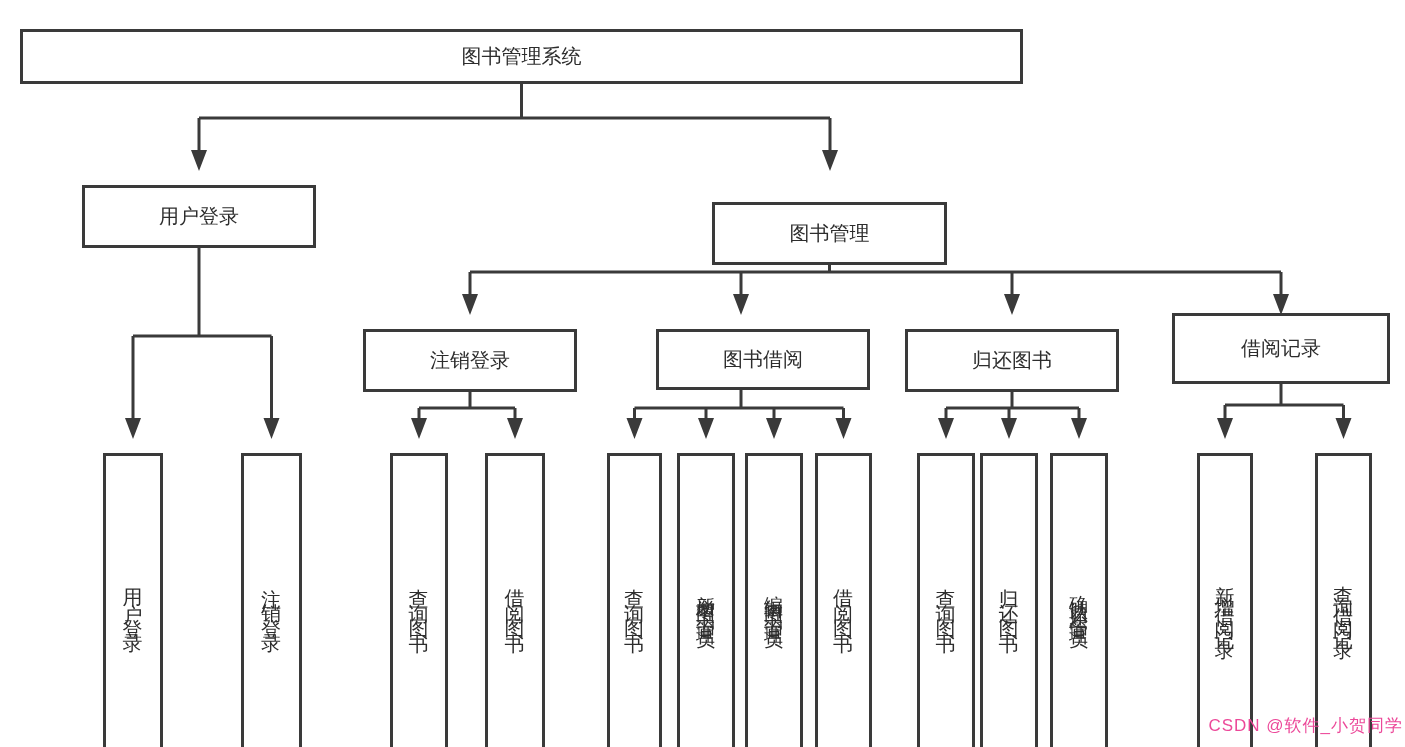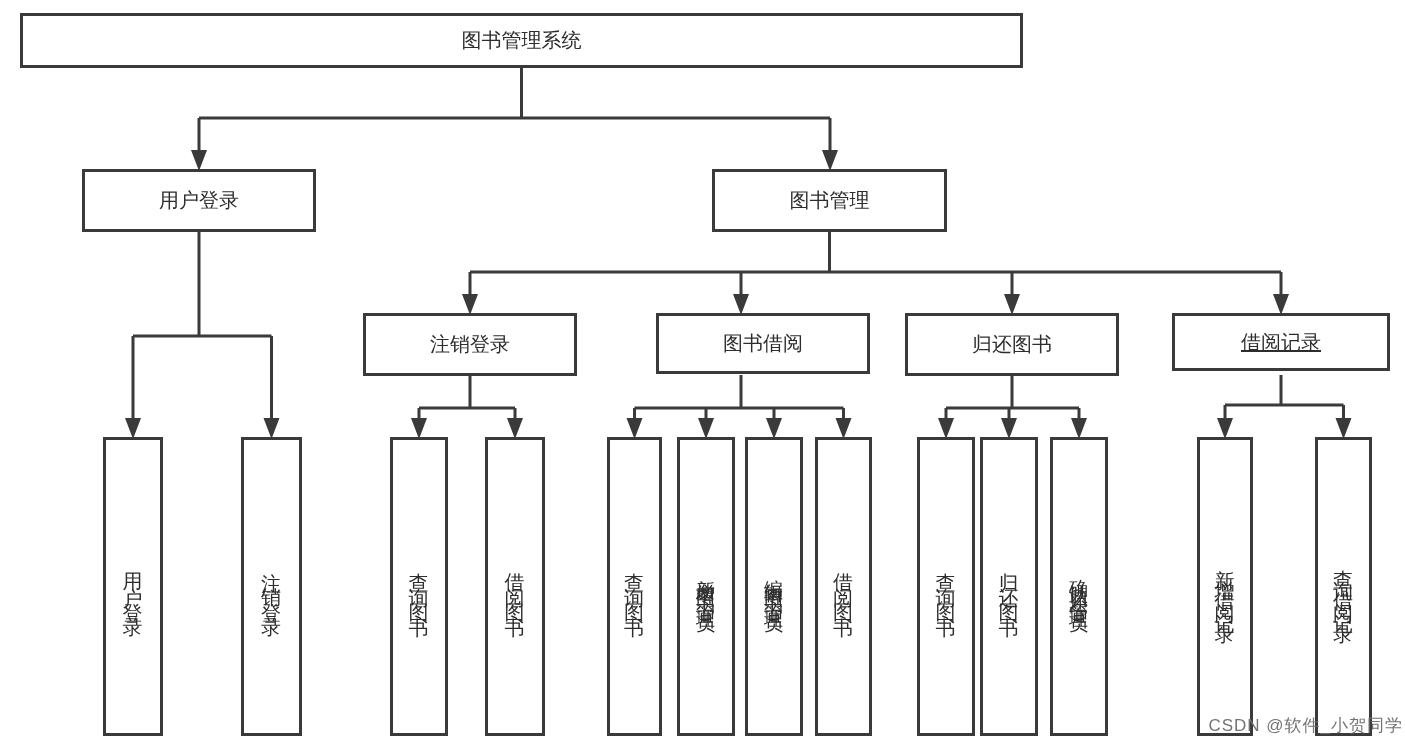--- a/index.html
+++ b/index.html
@@ -16,37 +16,38 @@
     box-sizing:border-box;
     background:#ffffff;
     border:3px solid #3a3a3a;
     display:flex;
     align-items:center;
     justify-content:center;
     color:#2d2d2d;
     font-size:20px;
     z-index:2;
     white-space:nowrap;
+    margin-top:16px;
   }
   .leaf{
     writing-mode:vertical-rl;
     text-orientation:mixed;
     line-height:1;
   }
   .ls-4{letter-spacing:15px;}
   .ls-6{letter-spacing:11px;}
   .ls-10{letter-spacing:5px;font-size:19px;}
   .watermark{
     position:absolute;
     right:2px;
     top:714px;
     z-index:5;
     font-size:17px;
     letter-spacing:1px;
-    color:#737373;
+    color:#ec4899;
     z-index:6;
   }
 </style>
 </head>
 <body>
 
 <div class="stage">
 
   <svg class="connectors" width="1405" height="747" viewBox="0 0 1405 747" aria-hidden="true">
 
@@ -66,26 +67,26 @@
              M626.5 418 H642.5 L634.5 439 Z  M698 418 H714 L706 439 Z
              M766 418 H782 L774 439 Z  M835.5 418 H851.5 L843.5 439 Z
              M938 418 H954 L946 439 Z  M1001 418 H1017 L1009 439 Z
              M1071 418 H1087 L1079 439 Z  M1217 418 H1233 L1225 439 Z
              M1335.5 418 H1351.5 L1343.5 439 Z" fill="#3a3a3a" stroke="none"></path>
   </svg>
 
   <div class="node" style="left:20px;top:13px;width:1003px;height:55px;">图书管理系统</div>
 
   <div class="node" style="left:82px;top:169px;width:234px;height:63px;">用户登录</div>
-  <div class="node" style="left:712px;top:169px;width:235px;height:63px;">图书管理</div>
+  <div class="node" style="left:712px;top:186px;width:235px;height:63px;">图书管理</div>
 
   <div class="node" style="left:363px;top:313px;width:214px;height:63px;">注销登录</div>
   <div class="node" style="left:656px;top:313px;width:214px;height:61px;">图书借阅</div>
   <div class="node" style="left:905px;top:313px;width:214px;height:63px;">归还图书</div>
-  <div class="node" style="left:1172px;top:313px;width:218px;height:58px;text-decoration:underline;">借阅记录</div>
+  <div class="node" style="left:1172px;top:297px;width:218px;height:71px;">借阅记录</div>
 
   <div class="node leaf ls-4" style="left:103px;top:437px;width:60px;height:299px;">用户登录</div>
   <div class="node leaf ls-4" style="left:241px;top:437px;width:61px;height:299px;">注销登录</div>
 
   <div class="node leaf ls-4" style="left:390px;top:437px;width:58px;height:299px;">查询图书</div>
   <div class="node leaf ls-4" style="left:485px;top:437px;width:60px;height:299px;">借阅图书</div>
 
   <div class="node leaf ls-4" style="left:607px;top:437px;width:55px;height:299px;">查询图书</div>
   <div class="node leaf ls-10" style="left:677px;top:437px;width:58px;height:299px;">新增图书（管理员）</div>
   <div class="node leaf ls-10" style="left:745px;top:437px;width:58px;height:299px;">编辑图书（管理员）</div>

